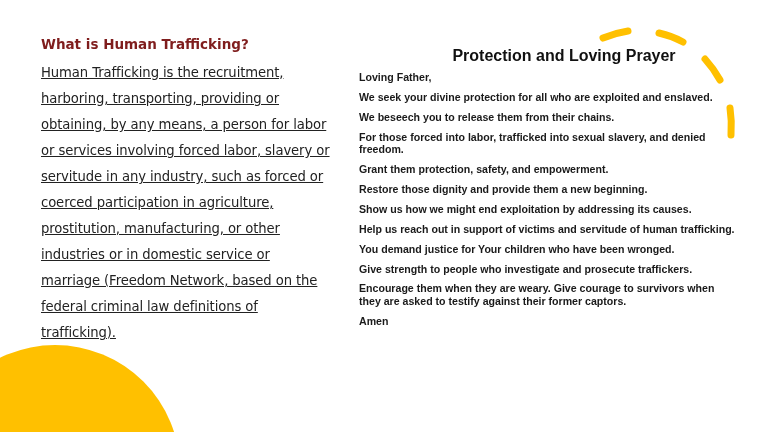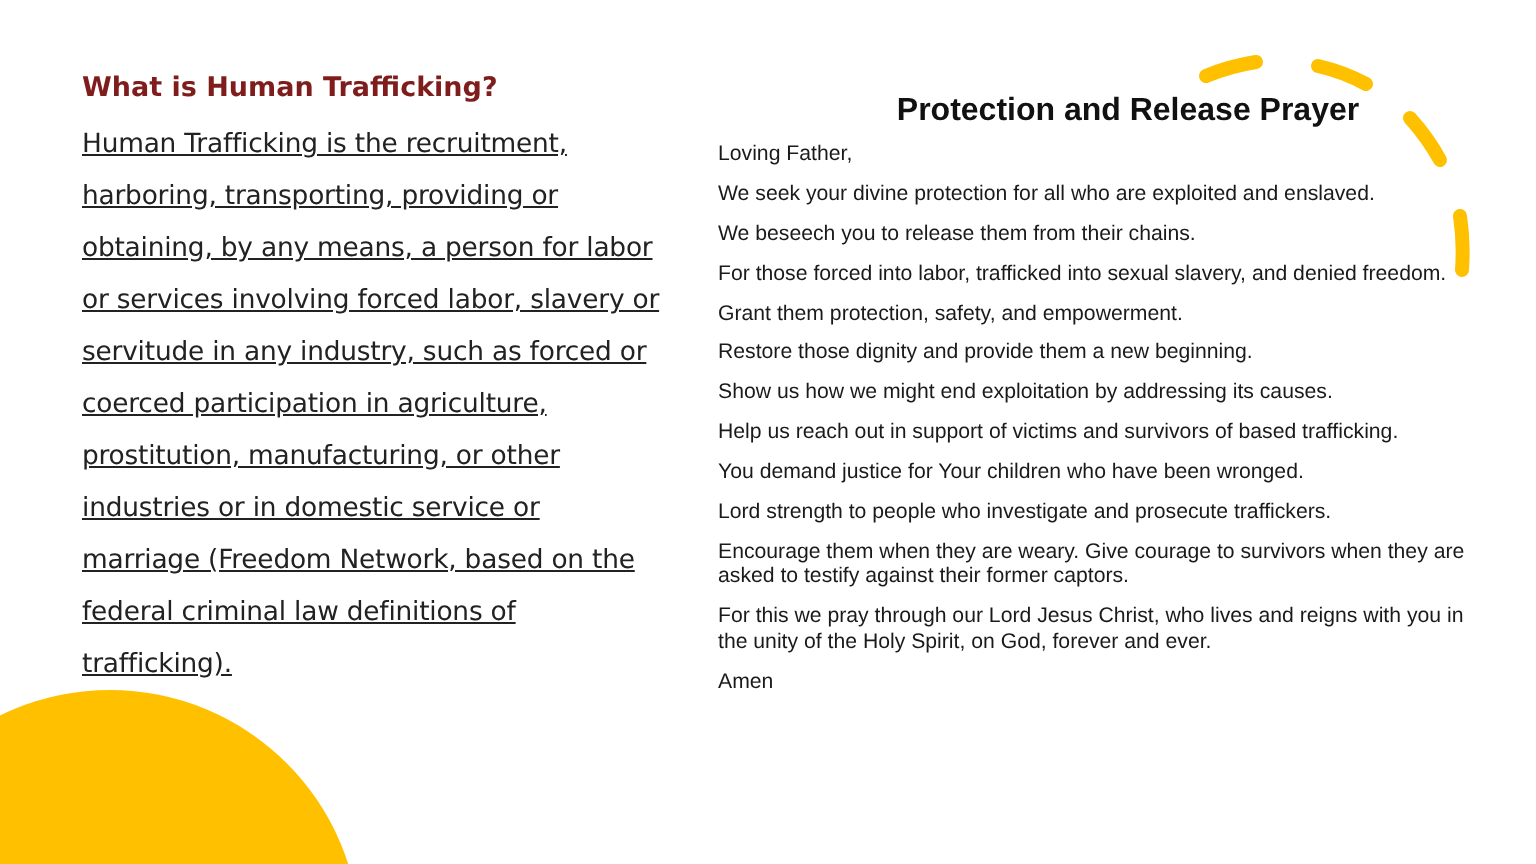--- a/index.html
+++ b/index.html
@@ -27,21 +27,21 @@
     }
     .right {
       position: absolute; left: 359px; top: 47px; width: 380px;
       font-family: "Liberation Sans", sans-serif;
     }
     .right h1 {
       margin: 0 0 6px 0; text-align: center; font-size: 16px; font-weight: bold;
       color: #111; padding-left: 30px;
     }
     .right .line {
-      font-size: 10.6px; line-height: 12.5px; color: #1a1a1a; margin-bottom: 7.4px;
+      font-size: 10.6px; line-height: 12.5px; color: #1a1a1a; margin-bottom: 7.4px; font-weight: bold;
     }
   </style>
 </head>
 <body>
 
 <div class="deco-circle"></div>
 
 <svg class="deco-arc" width="768" height="432" viewBox="0 0 768 432">
   <g stroke="#FFC000" stroke-width="7" stroke-linecap="round" fill="none">
     <path d="M603 38 Q615 33 628 31"></path>
@@ -50,27 +50,26 @@
     <path d="M730 108 Q732 121 731 135"></path>
   </g>
 </svg>
 
 <div class="left">
   <h2>What is Human Trafficking?</h2>
   <p>Human Trafficking is the recruitment, harboring, transporting, providing or obtaining, by any means, a person for labor or services involving forced labor, slavery or servitude in any industry, such as forced or coerced participation in agriculture, prostitution, manufacturing, or other industries or in domestic service or marriage (Freedom Network, based on the federal criminal law definitions of trafficking).</p>
 </div>
 
 <div class="right">
-  <h1>Protection and Release Prayer</h1>
+  <h1>Protection and Loving Prayer</h1>
   <div class="line">Loving Father,</div>
   <div class="line">We seek your divine protection for all who are exploited and enslaved.</div>
   <div class="line">We beseech you to release them from their chains.</div>
   <div class="line">For those forced into labor, trafficked into sexual slavery, and denied freedom.</div>
   <div class="line">Grant them protection, safety, and empowerment.</div>
   <div class="line">Restore those dignity and provide them a new beginning.</div>
   <div class="line">Show us how we might end exploitation by addressing its causes.</div>
-  <div class="line">Help us reach out in support of victims and survivors of based trafficking.</div>
+  <div class="line">Help us reach out in support of victims and servitude of human trafficking.</div>
   <div class="line">You demand justice for Your children who have been wronged.</div>
-  <div class="line">Lord strength to people who investigate and prosecute traffickers.</div>
+  <div class="line">Give strength to people who investigate and prosecute traffickers.</div>
   <div class="line">Encourage them when they are weary.  Give courage to survivors when they are asked to testify against their former captors.</div>
-  <div class="line">For this we pray through our Lord Jesus Christ, who lives and reigns with you in the unity of the Holy Spirit, on God, forever and ever.</div>
   <div class="line">Amen</div>
 </div>
 
 </body></html>

